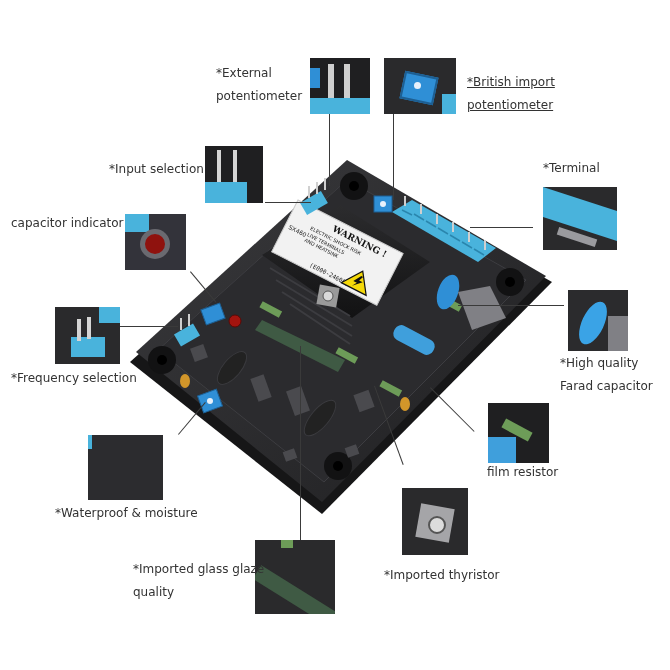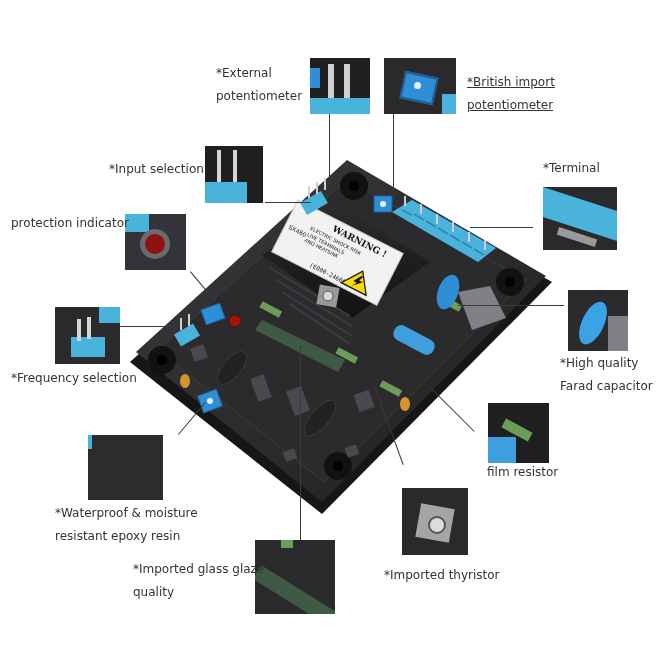--- a/index.html
+++ b/index.html
@@ -222,38 +222,37 @@
   <span>potentiometer</span>
 </div>
 <div class="label" style="left:467px; top:71px;text-decoration:underline;">
   <span>*British import</span>
   <span>potentiometer</span>
 </div>
 <div class="label" style="left:109px; top:158px;">
   <span>*Input selection</span>
 </div>
 <div class="label" style="left:11px; top:212px;">
-  <span>protection indicator</span>
+  <span>capacitor indicator</span>
 </div>
 <div class="label" style="left:543px; top:157px;">
   <span>*Terminal</span>
 </div>
 <div class="label" style="left:11px; top:367px;">
   <span>*Frequency selection</span>
 </div>
 <div class="label" style="left:560px; top:352px;">
   <span>*High quality</span>
   <span>Farad capacitor</span>
 </div>
 <div class="label" style="left:487px; top:461px;">
   <span>film resistor</span>
 </div>
 <div class="label" style="left:55px; top:502px;">
   <span>*Waterproof &amp; moisture</span>
-  <span>resistant epoxy resin</span>
 </div>
 <div class="label" style="left:133px; top:558px;">
   <span>*Imported glass glaze</span>
   <span>quality</span>
 </div>
 <div class="label" style="left:384px; top:564px;">
   <span>*Imported thyristor</span>
 </div>
 
 </body></html>

